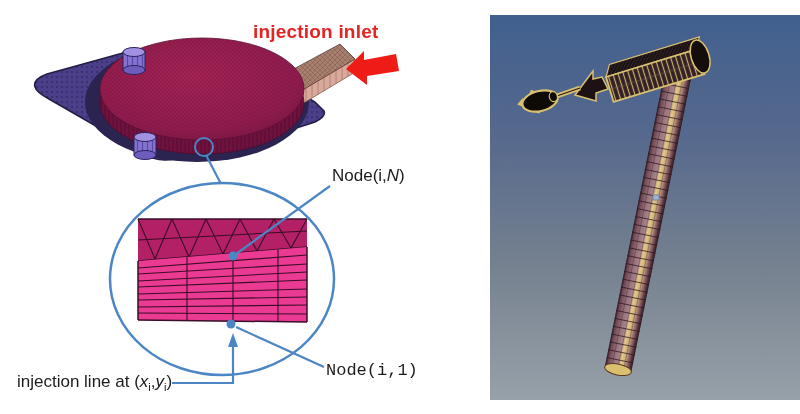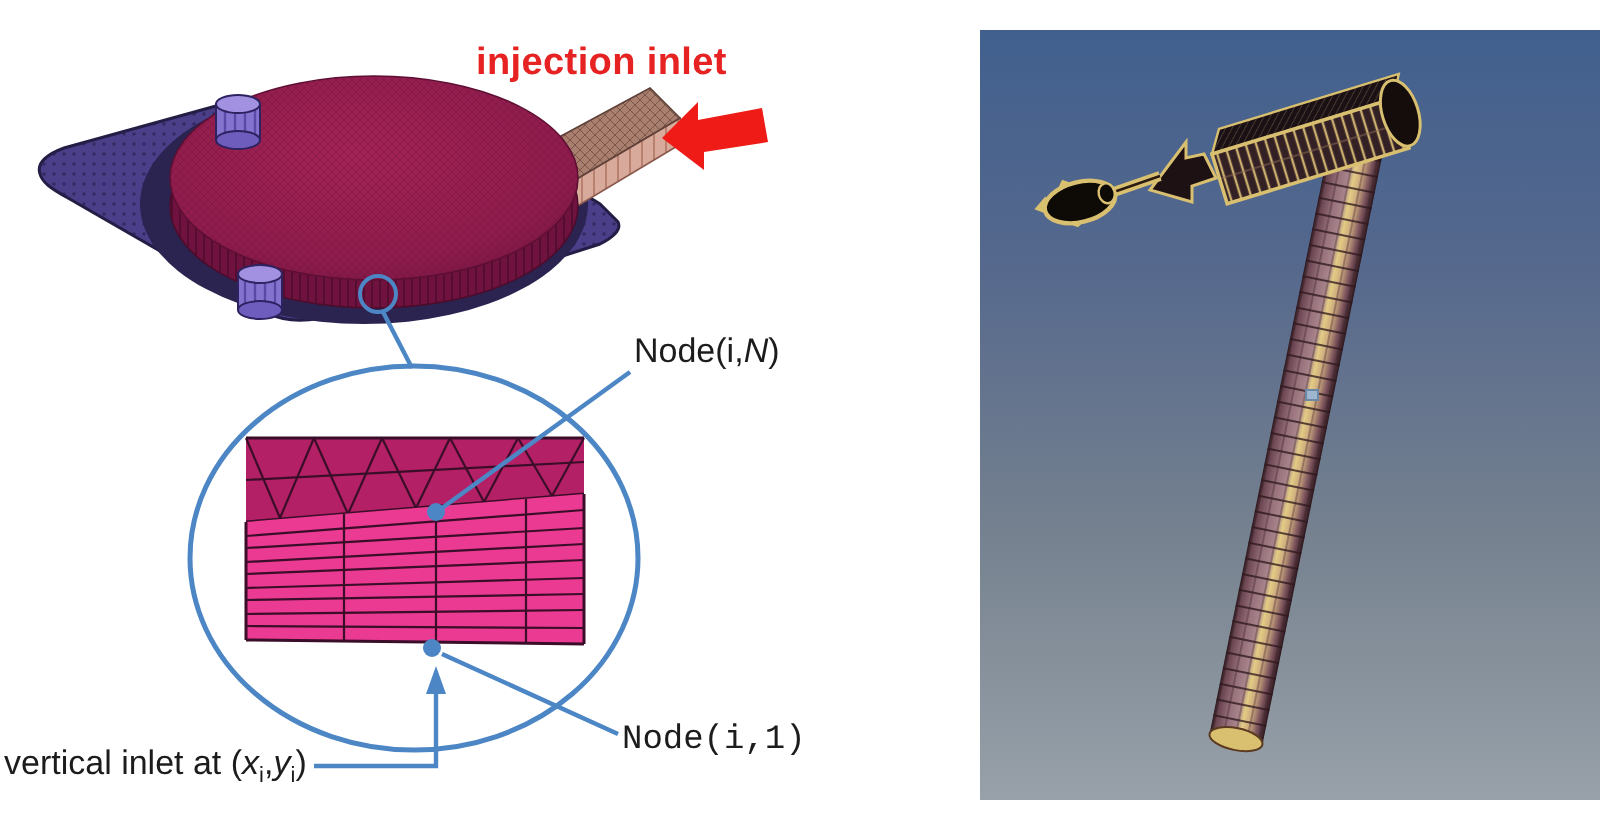--- a/index.html
+++ b/index.html
@@ -1,20 +1,20 @@
 <!DOCTYPE html>
 <html><head>
 <meta charset="utf-8">
 <style>
   html,body{margin:0;padding:0;background:#ffffff;}
   .stage{
     position:relative;width:800px;height:414px;background:#ffffff;
     font-family:"Liberation Sans", sans-serif;overflow:hidden;
   }
-  .left-panel{position:absolute;left:0;top:0;width:584px;height:414px;}
+  .left-panel{position:absolute;left:15px;top:0;width:584px;height:414px;}
   .right-panel{
     position:absolute;left:490px;top:15px;width:310px;height:385px;
     background:linear-gradient(180deg,#41608E 0%,#55688D 30%,#75818F 65%,#98A1A9 100%);
   }
   .abs-svg{position:absolute;left:0;top:0;}
   .lbl{position:absolute;color:#1c1c1c;font-size:17px;line-height:1.1;white-space:nowrap;}
   .lbl i{font-style:italic;}
   .lbl sub{font-size:11px;vertical-align:-4px;}
   .injection-label{
     position:absolute;left:238px;top:21px;color:#E62322;
@@ -143,21 +143,21 @@
         <circle cx="216" cy="324" r="4.5" fill="#4C86C5"></circle>
       </g>
     </svg>
 
     <div class="injection-label">injection inlet</div>
 
     <div class="lbl" style="left:317px;top:167px;"><span>Node(i,</span><i>N</i><span>)</span></div>
 
     <div class="lbl" style="left:311px;top:362px;font-family:Liberation Mono, monospace;">Node(i,1)</div>
 
-    <div class="lbl" style="left:2px;top:373px;"><span>vertical inlet at (</span><i>x</i><sub>i</sub><span>,</span><i>y</i><sub>i</sub><span>)</span></div>
+    <div class="lbl" style="left:2px;top:373px;"><span>injection line at (</span><i>x</i><sub>i</sub><span>,</span><i>y</i><sub>i</sub><span>)</span></div>
   </div>
 
   <div class="right-panel">
     <svg class="abs-svg" width="310" height="385" viewBox="0 0 310 385">
       <defs>
         <linearGradient id="gCyl" x1="0" y1="0" x2="1" y2="0">
           <stop offset="0" stop-color="#2B161C"></stop>
           <stop offset="0.08" stop-color="#6B4652"></stop>
           <stop offset="0.28" stop-color="#96707A"></stop>
           <stop offset="0.46" stop-color="#A8848C"></stop>

